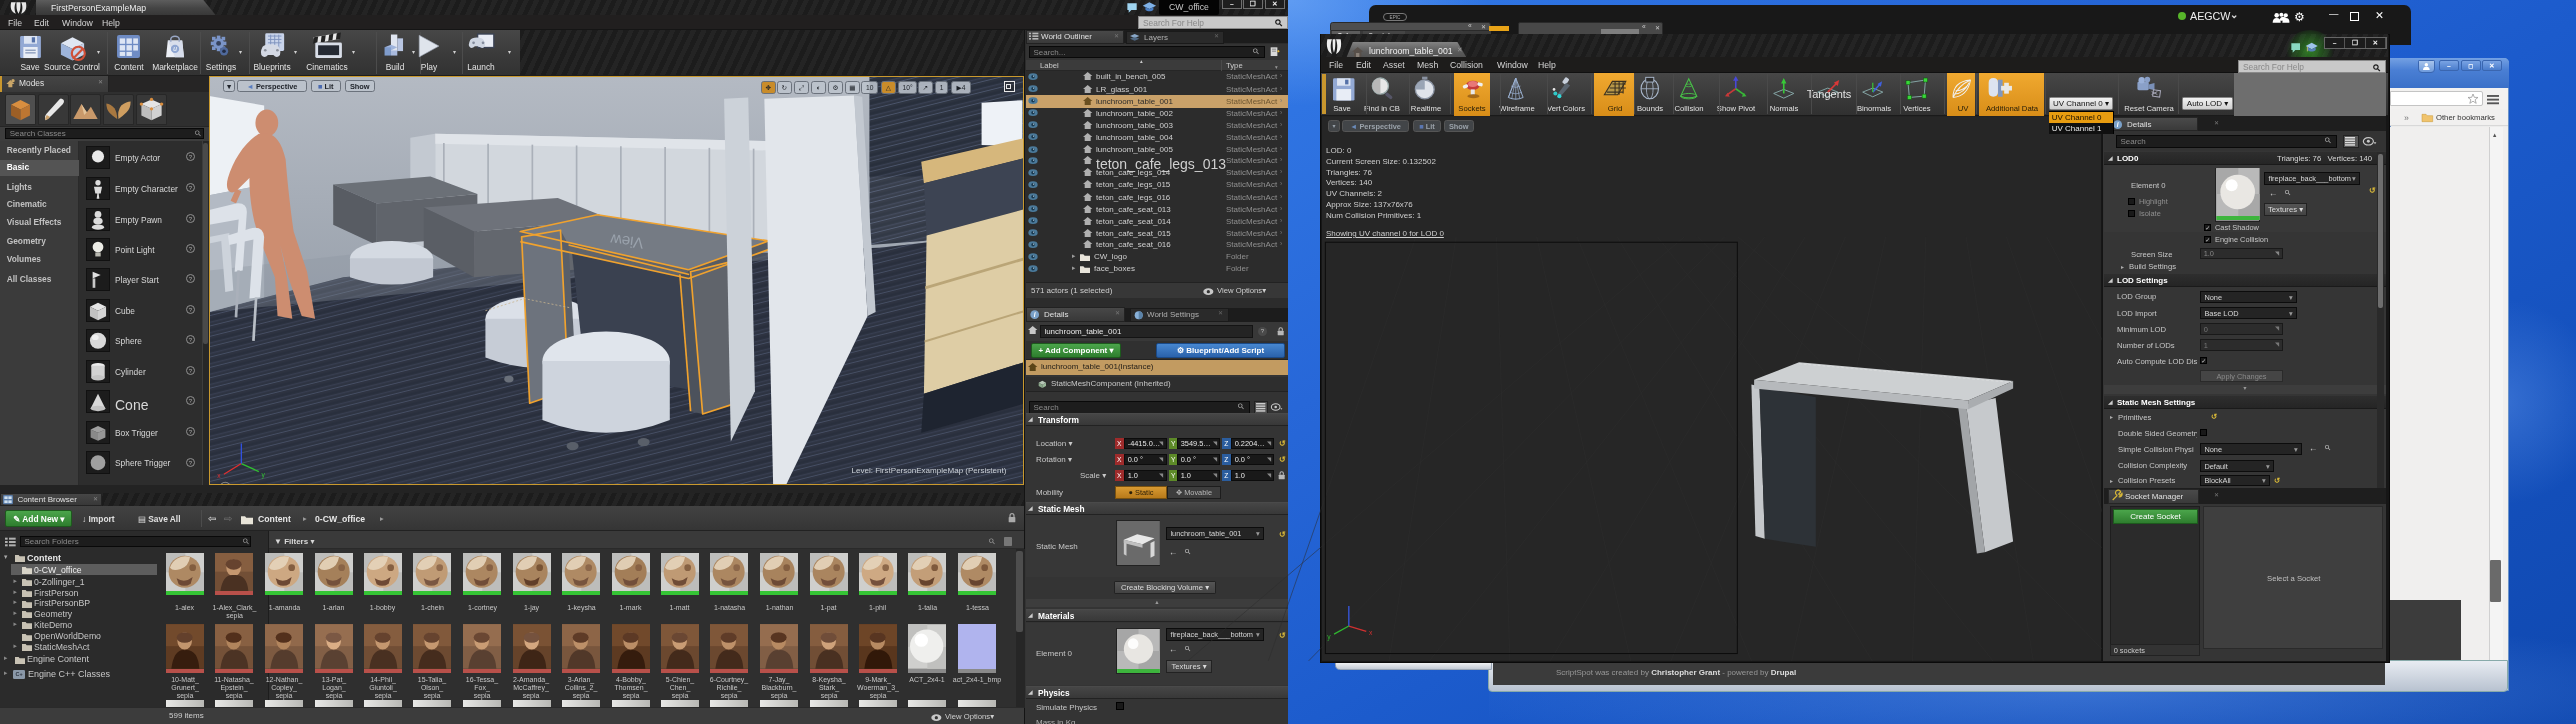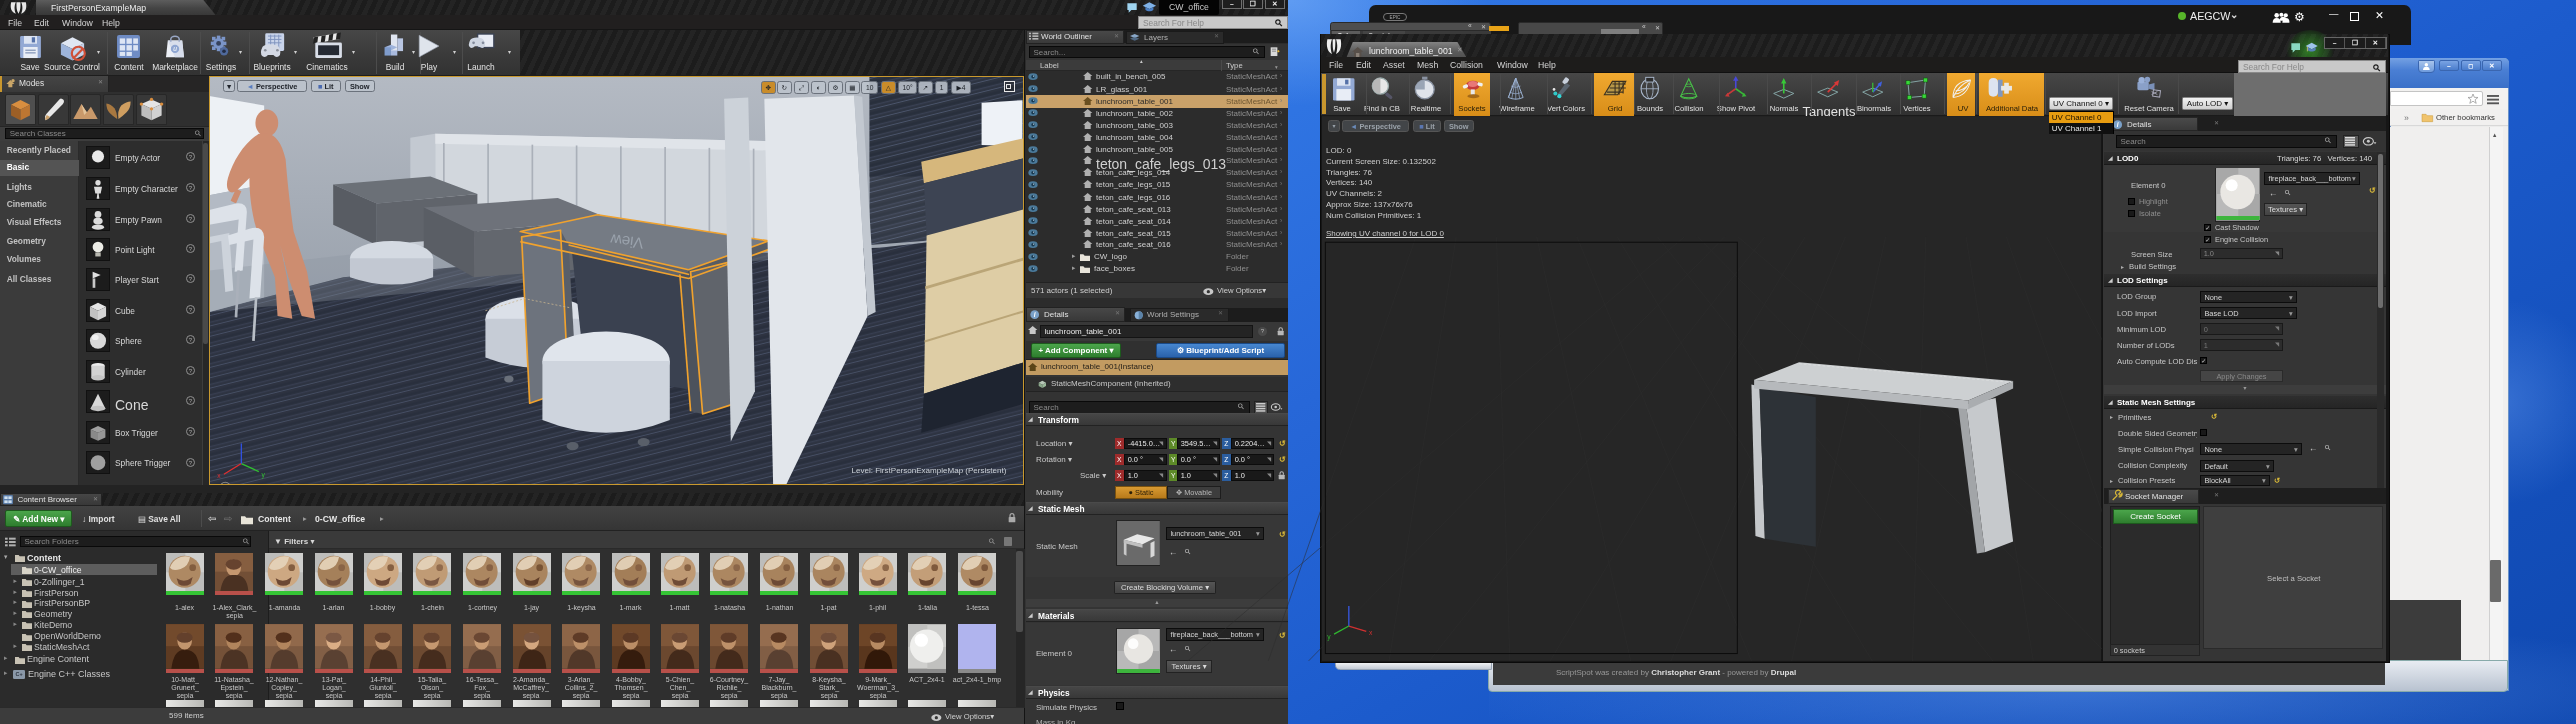--- a/index.html
+++ b/index.html
@@ -1474,21 +1474,21 @@
 <div class="abs" style="left:1382px;top:104px;font-size:7.7px;color:#e2e2e2;white-space:nowrap;transform:translateX(-50%);left:1382px;">Find in CB</div>
 <div class="abs" style="left:1426px;top:104px;font-size:7.7px;color:#e2e2e2;white-space:nowrap;transform:translateX(-50%);left:1426px;">Realtime</div>
 <div class="abs" style="left:1472px;top:104px;font-size:7.7px;color:#2a2008;white-space:nowrap;transform:translateX(-50%);left:1472px;">Sockets</div>
 <div class="abs" style="left:1517px;top:104px;font-size:7.7px;color:#e2e2e2;white-space:nowrap;transform:translateX(-50%);left:1517px;">Wireframe</div>
 <div class="abs" style="left:1566px;top:104px;font-size:7.7px;color:#e2e2e2;white-space:nowrap;transform:translateX(-50%);left:1566px;">Vert Colors</div>
 <div class="abs" style="left:1615px;top:104px;font-size:7.7px;color:#2a2008;white-space:nowrap;transform:translateX(-50%);left:1615px;">Grid</div>
 <div class="abs" style="left:1650px;top:104px;font-size:7.7px;color:#e2e2e2;white-space:nowrap;transform:translateX(-50%);left:1650px;">Bounds</div>
 <div class="abs" style="left:1689px;top:104px;font-size:7.7px;color:#e2e2e2;white-space:nowrap;transform:translateX(-50%);left:1689px;">Collision</div>
 <div class="abs" style="left:1736px;top:104px;font-size:7.7px;color:#e2e2e2;white-space:nowrap;transform:translateX(-50%);left:1736px;">Show Pivot</div>
 <div class="abs" style="left:1784px;top:104px;font-size:7.7px;color:#e2e2e2;white-space:nowrap;transform:translateX(-50%);left:1784px;">Normals</div>
-<div class="abs" style="left:1829px;top:104px;font-size:13px;color:#e2e2e2;white-space:nowrap;transform:translateX(-50%);left:1829px;">Tangents</div>
+<div class="abs" style="left:1829px;top:88px;font-size:11px;color:#e2e2e2;white-space:nowrap;transform:translateX(-50%);left:1829px;">Tangents</div>
 <div class="abs" style="left:1874px;top:104px;font-size:7.7px;color:#e2e2e2;white-space:nowrap;transform:translateX(-50%);left:1874px;">Binormals</div>
 <div class="abs" style="left:1917px;top:104px;font-size:7.7px;color:#e2e2e2;white-space:nowrap;transform:translateX(-50%);left:1917px;">Vertices</div>
 <div class="abs" style="left:1963px;top:104px;font-size:7.7px;color:#2a2008;white-space:nowrap;transform:translateX(-50%);left:1963px;">UV</div>
 <div class="abs" style="left:2012px;top:104px;font-size:7.7px;color:#2a2008;white-space:nowrap;transform:translateX(-50%);left:2012px;">Additional Data</div>
 <div class="abs" style="left:1366px;top:74px;width:1.3px;height:40px;background:#222;border-right:0.7px solid #4a4a4a;"></div>
 <div class="abs" style="left:1409px;top:74px;width:1.3px;height:40px;background:#222;border-right:0.7px solid #4a4a4a;"></div>
 <div class="abs" style="left:1450px;top:74px;width:1.3px;height:40px;background:#222;border-right:0.7px solid #4a4a4a;"></div>
 <div class="abs" style="left:1500px;top:74px;width:1.3px;height:40px;background:#222;border-right:0.7px solid #4a4a4a;"></div>
 <div class="abs" style="left:1547px;top:74px;width:1.3px;height:40px;background:#222;border-right:0.7px solid #4a4a4a;"></div>
 <div class="abs" style="left:1591px;top:74px;width:1.3px;height:40px;background:#222;border-right:0.7px solid #4a4a4a;"></div>

